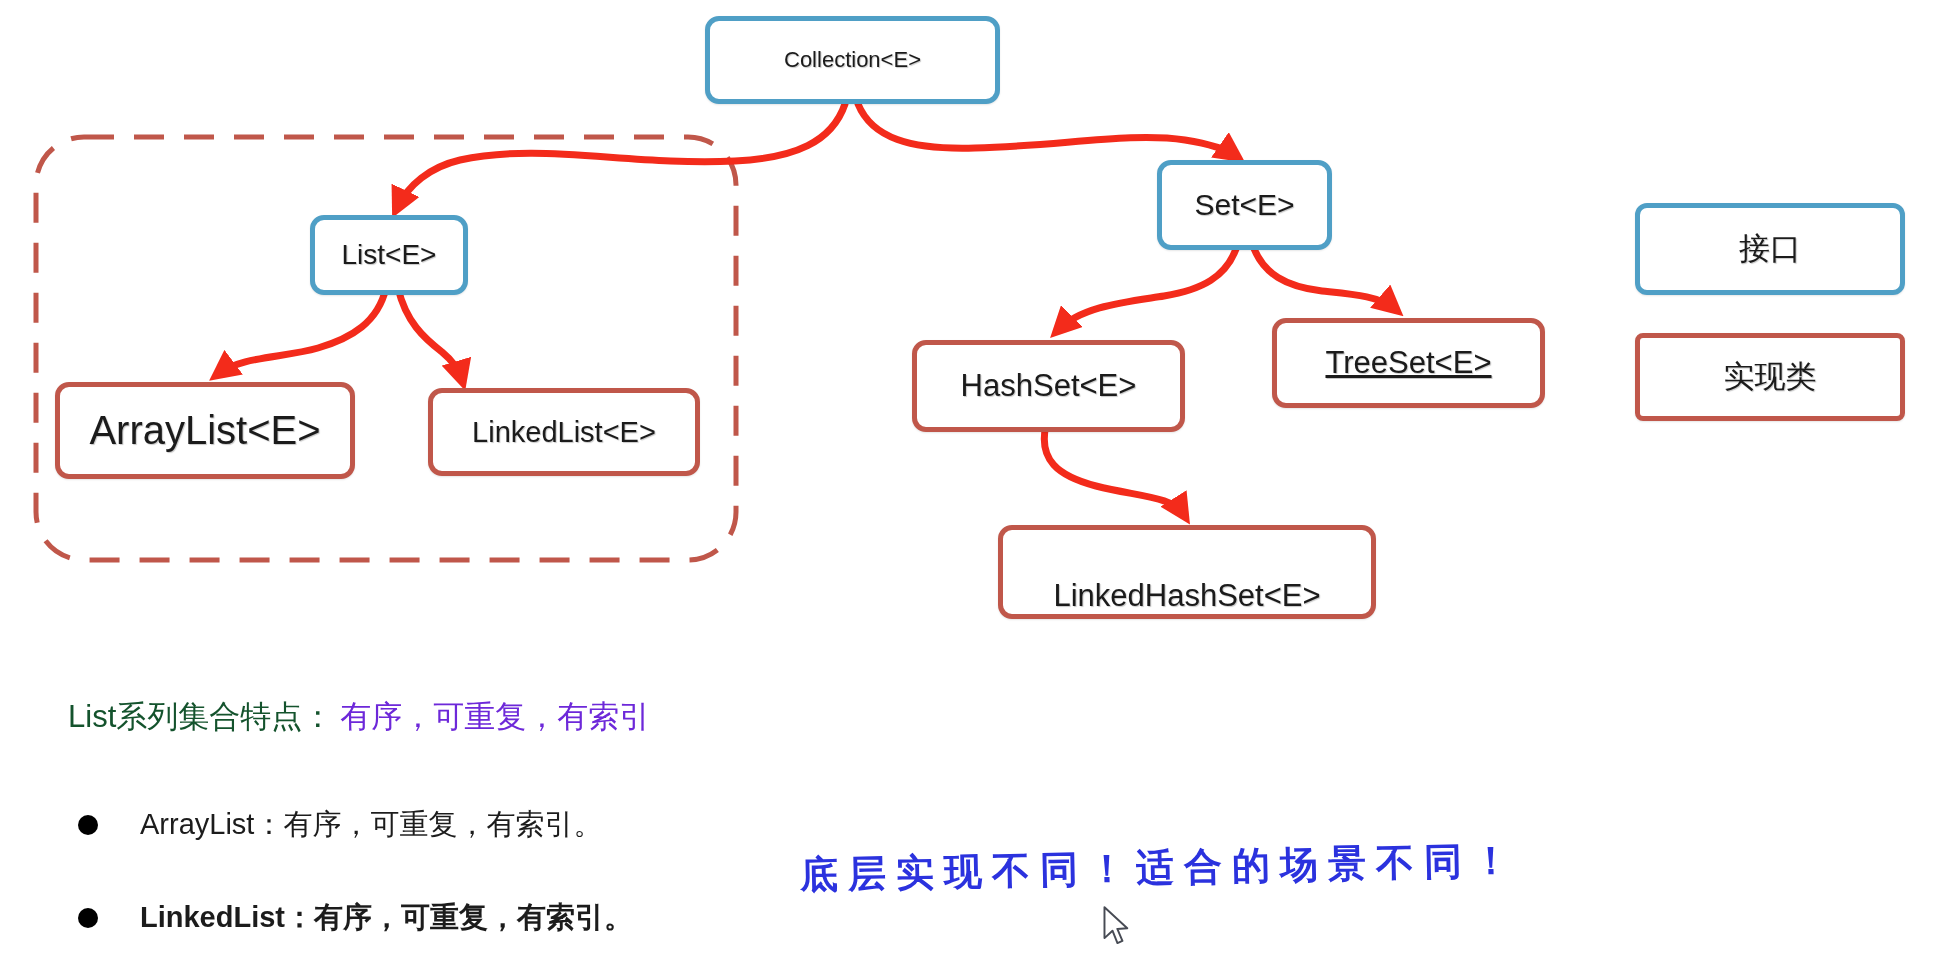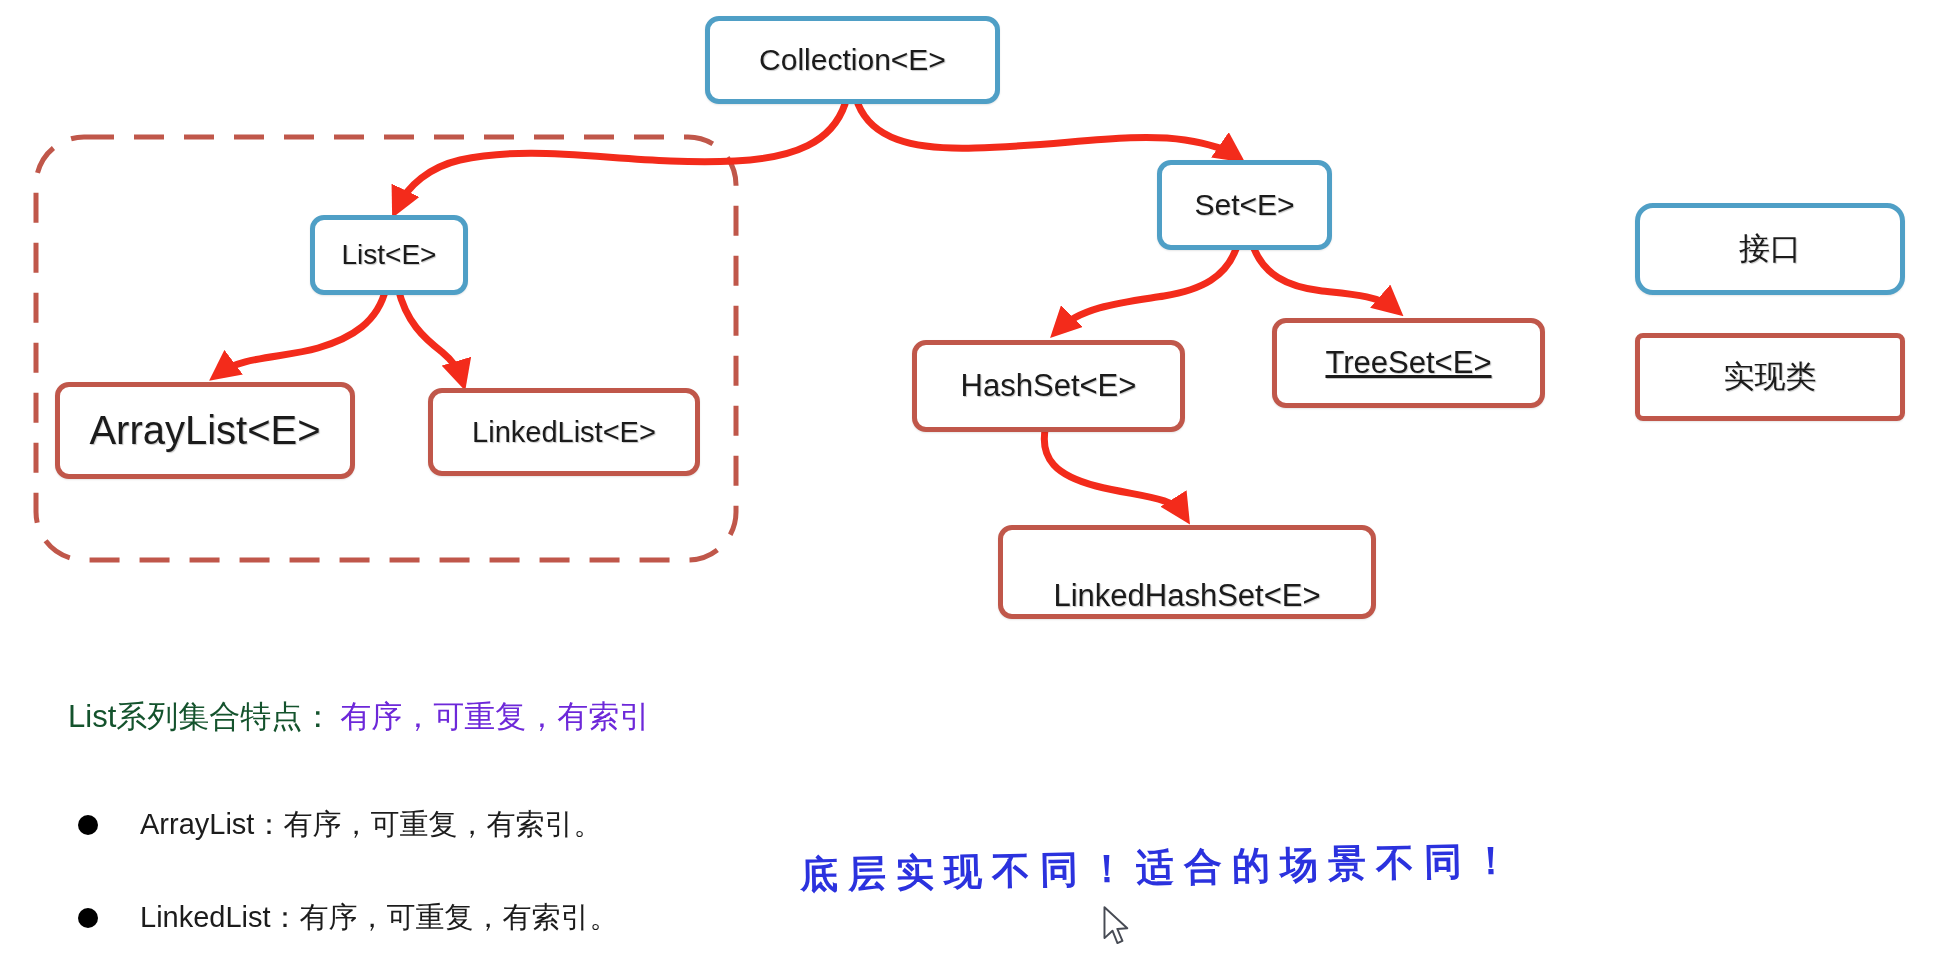--- a/index.html
+++ b/index.html
@@ -17,29 +17,29 @@
     display:flex;align-items:center;justify-content:center;
     border-radius:14px;
     color:#1b1b1b;
     text-shadow:1px 1px 1px rgba(0,0,0,0.22);
     box-shadow:0 1px 2px rgba(0,0,0,0.10);
     white-space:nowrap;
   }
   .node.interface{border:5px solid #4F9FC6;}
   .node.class{border:5px solid #C0574A;}
 
-  .n-collection{left:705px;top:16px;width:285px;height:78px;font-size:30px;}
+  .n-collection{left:705px;top:16px;width:285px;height:78px;font-size:22px;}
   .n-list{left:310px;top:215px;width:148px;height:70px;font-size:28px;}
   .n-set{left:1157px;top:160px;width:165px;height:80px;font-size:30px;}
   .n-arraylist{left:55px;top:382px;width:290px;height:87px;font-size:40px;}
   .n-linkedlist{left:428px;top:388px;width:262px;height:78px;font-size:29px;}
   .n-hashset{left:912px;top:340px;width:263px;height:82px;font-size:31px;}
   .n-treeset{left:1272px;top:318px;width:263px;height:80px;font-size:31px;text-decoration:underline;}
   .n-linkedhashset{left:998px;top:525px;width:368px;height:84px;font-size:31px;align-items:flex-end;}
-  .n-legend-interface{left:1635px;top:203px;width:260px;height:82px;font-size:31px;border-radius:18px;}
+  .n-legend-interface{left:1635px;top:203px;width:260px;height:82px;font-size:31px;border-radius:12px;}
   .n-legend-class{left:1635px;top:333px;width:260px;height:78px;font-size:31px;border-radius:8px;border-color:#D05442;}
 
   
   #wires{position:absolute;left:0;top:0;width:1937px;height:957px;pointer-events:none;}
 
   
   .notes-heading{
     position:absolute;left:68px;top:698px;
     font-size:31px;line-height:1.2;white-space:nowrap;
   }
@@ -48,21 +48,21 @@
 
   .bullet{
     position:absolute;left:78px;white-space:nowrap;
     font-size:29px;color:#1c1c1c;display:flex;align-items:center;
   }
   .bullet .dot{
     width:20px;height:20px;border-radius:50%;background:#000;
     margin-right:42px;flex:0 0 auto;
   }
   .b-1{top:805px;}
-  .b-2{top:898px;}
+  .b-2{top:898px;font-weight:bold;}
 
   .annotation{
     position:absolute;left:800px;top:842px;width:770px;
     font-size:38px;font-weight:bold;color:#2B32DE;
     letter-spacing:10px;white-space:nowrap;
     transform:rotate(-1.2deg);
     font-family:"DejaVu Sans","Liberation Sans",sans-serif;
   }
 
   .cursor{position:absolute;left:1103px;top:906px;width:26px;height:40px;}

